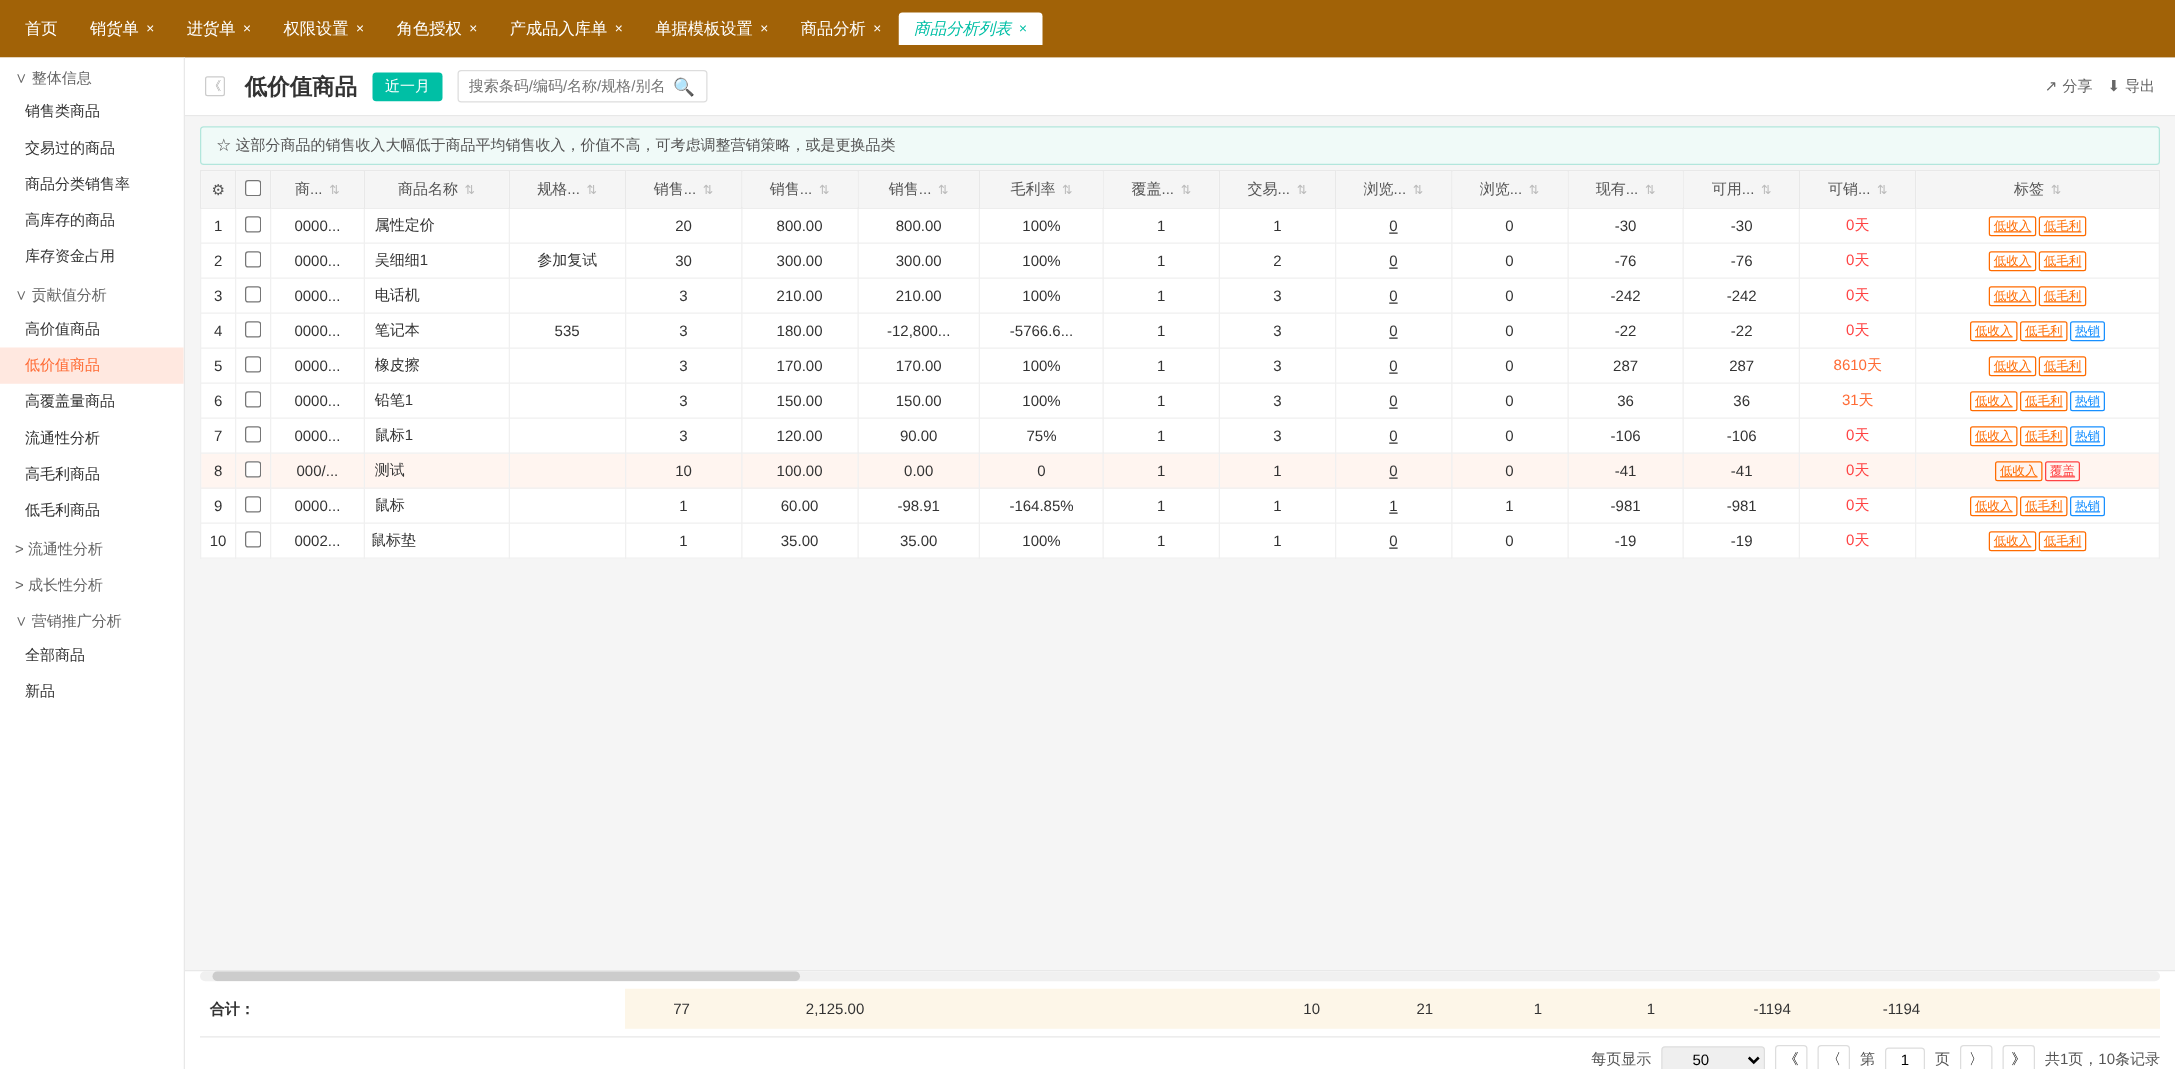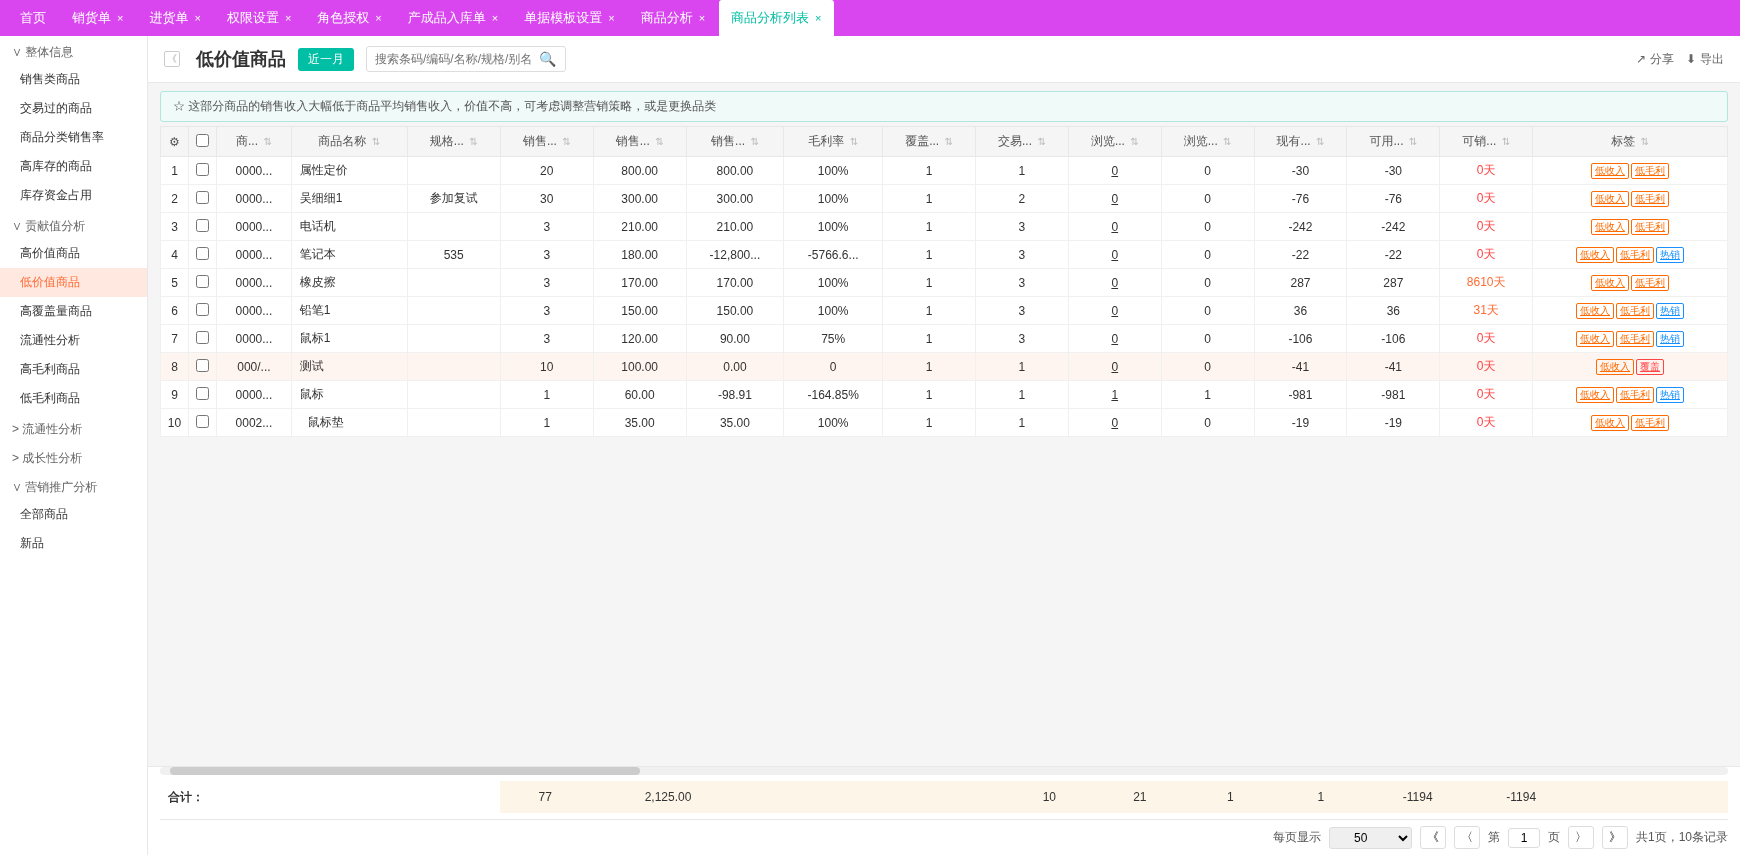--- a/index.html
+++ b/index.html
@@ -1,37 +1,38 @@
 <!DOCTYPE html>
 <html><head>
   <meta charset="utf-8">
   <style>
     * { box-sizing: border-box; margin: 0; padding: 0; font-family: 'Microsoft YaHei', Arial, sans-serif; }
     body { background: #f5f5f5; font-size: 13px; color: #333; overflow: hidden; }
 
     
     .top-nav {
-      background: #d946ef;
-      height: 36px;
-      display: flex;
+      background: #a16207;
+      height: 46px;
+      display: flex;
+      align-items: center;
       padding: 0 8px;
       gap: 2px;
     }
     .nav-item {
       color: #fff;
       padding: 4px 12px;
       cursor: pointer;
       border-radius: 3px 3px 0 0;
       font-size: 13px;
       white-space: nowrap;
       display: flex;
       align-items: center;
       gap: 4px;
     }
-    .nav-item.active { background: #fff; color: #00bfa5; }
+    .nav-item.active { background: #fff; color: #00bfa5; font-style: italic; }
     .nav-close { font-size: 11px; cursor: pointer; margin-left: 2px; }
 
     
     .main-layout {
       display: flex;
       height: calc(855px - 36px);
     }
 
     
     .sidebar {
@@ -558,21 +559,21 @@
     <td>1</td>
     <td>-981</td>
     <td>-981</td>
     <td style="color:#ff6b35;"><span style="color:#ff4444;">0天</span></td>
     <td><span class="tag-box" style="color:#ff6b00; border-color:#ff6b00;">低收入</span><span class="tag-box" style="color:#ff6b00; border-color:#ff6b00;">低毛利</span><span class="tag-box" style="color:#1890ff; border-color:#1890ff;">热销</span></td>
   </tr>
             <tr>
     <td>10</td>
     <td><input type="checkbox" style=""></td>
     <td>0002...</td>
-    <td style="text-align:left; padding-left:16px;">鼠标垫</td>
+    <td style="text-align:left; padding-left:5px;">鼠标垫</td>
     <td></td>
     <td>1</td>
     <td>35.00</td>
     <td>35.00</td>
     <td>100%</td>
     <td>1</td>
     <td>1</td>
     <td><span class="underline">0</span></td>
     <td>0</td>
     <td>-19</td>

